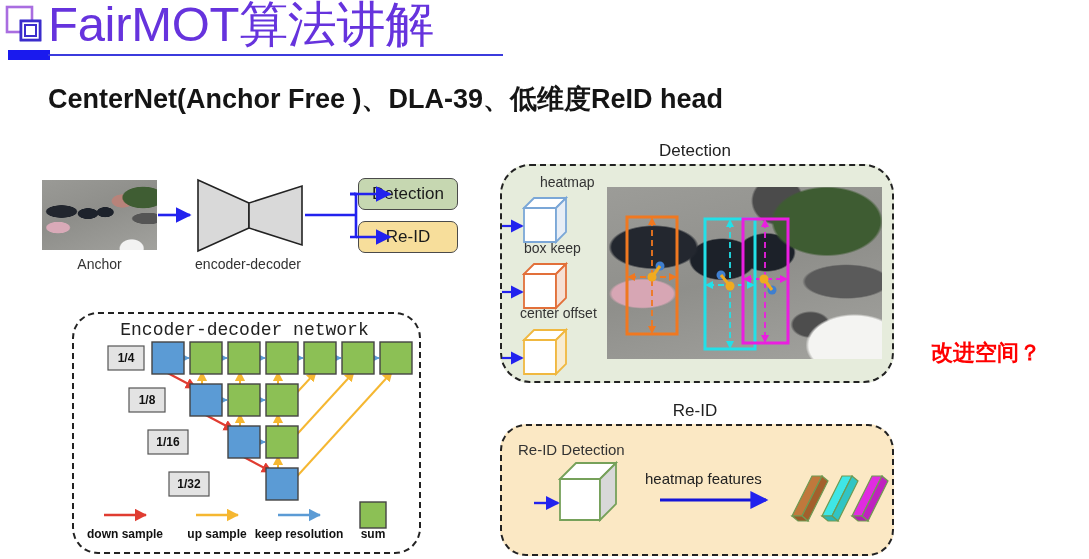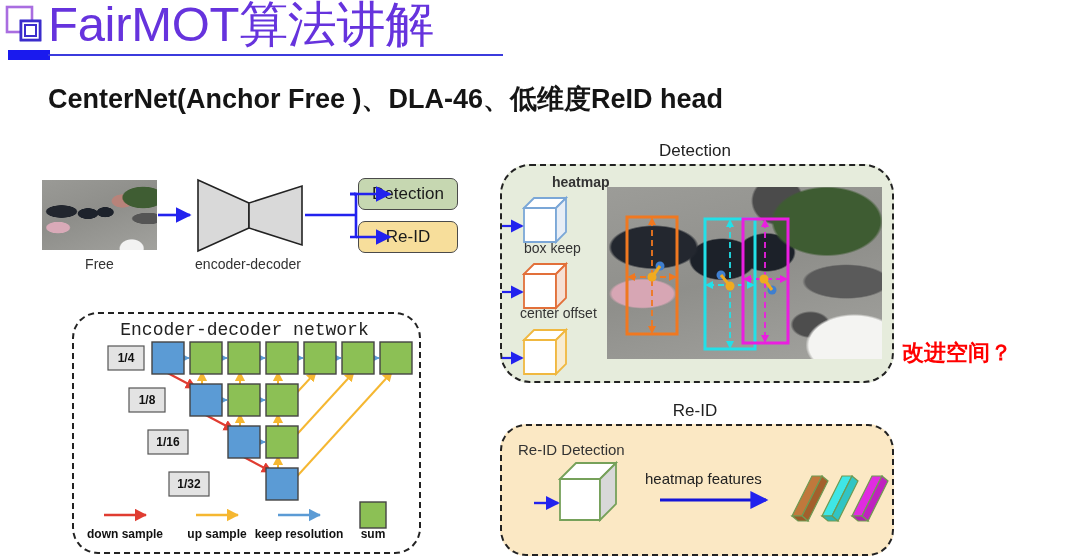--- a/index.html
+++ b/index.html
@@ -115,21 +115,21 @@
     left: 500px; top: 164px; width: 390px; height: 215px;
     background: #e6ecdc;
     border: 2px dashed #222;
     border-radius: 30px;
   }
   .cube-label {
     font-size: 14px; color: #333;
     font-family: "Liberation Sans", sans-serif;
     white-space: nowrap;
   }
-  #heatmap-label    { left: 552px; top: 174px; font-weight: bold; }
+  #heatmap-label    { left: 540px; top: 174px; }
   #boxsize-label    { left: 524px; top: 240px; }
   #centeroffset-label { left: 520px; top: 305px; }
   #detection-cubes { left: 500px; top: 164px; width: 120px; height: 215px; }
   #detection-photo {
     left: 607px; top: 187px; width: 275px; height: 172px;
     background:
       radial-gradient(ellipse at 90% 92%, #f4f4f2 0 13%, rgba(0,0,0,0) 14%),
       radial-gradient(ellipse at 80% 20%, #3e5c32 0 17%, rgba(0,0,0,0) 18%),
       radial-gradient(ellipse at 62% 8%, #4b4b4b 0 10%, rgba(0,0,0,0) 11%),
       radial-gradient(ellipse at 87% 55%, #5a5a5a 0 12%, rgba(0,0,0,0) 13%),
@@ -160,45 +160,45 @@
   }
   #extract-features-label {
     left: 645px; top: 470px;
     font-size: 15px; color: #222;
     font-family: "Liberation Sans", sans-serif;
   }
   #reid-graphics { left: 500px; top: 424px; width: 390px; height: 128px; }
 
   
   #improvement-note {
-    left: 902px; top: 338px;
+    left: 931px; top: 338px;
     font-size: 22px; font-weight: bold; color: #ff0000;
     white-space: nowrap;
     font-family: "Liberation Sans", sans-serif;
   }
 </style>
 </head>
 <body>
 
 <div class="abs" id="slide-title-icon">
   <svg width="44" height="42" viewBox="0 0 44 42">
     <rect x="3" y="3" width="25" height="25" fill="none" stroke="#a96de0" stroke-width="2.6"></rect>
     <rect x="17" y="17" width="19" height="19" fill="none" stroke="#3b2ccc" stroke-width="2.6"></rect>
     <rect x="17" y="17" width="19" height="19" fill="#ffffff" stroke="#3b2ccc" stroke-width="2.6"></rect>
     <rect x="21" y="21" width="11" height="11" fill="none" stroke="#3b2ccc" stroke-width="2"></rect>
   </svg>
 </div>
 <div class="abs" id="slide-title">FairMOT算法讲解</div>
 <div class="abs" id="title-rule-thick"></div>
 <div class="abs" id="title-rule-thin"></div>
 
-<div class="abs" id="slide-subtitle">CenterNet(Anchor Free )、DLA-46、低维度ReID head</div>
+<div class="abs" id="slide-subtitle">CenterNet(Anchor Free )、DLA-39、低维度ReID head</div>
 
 <div class="abs" id="thumb-image"></div>
-<div class="abs cap" id="thumb-caption">Free</div>
+<div class="abs cap" id="thumb-caption">Anchor</div>
 
 <div class="abs" id="hourglass">
   <svg width="108" height="75" viewBox="0 0 108 75">
     <polygon points="2,2 2,73 53,50 53,25" fill="#d9d9d9" stroke="#222" stroke-width="1.6"></polygon>
     <polygon points="106,8 106,67 53,50 53,25" fill="#d9d9d9" stroke="#222" stroke-width="1.6"></polygon>
   </svg>
 </div>
 <div class="abs cap" id="encdec-caption">encoder-decoder</div>
 
 <div class="abs flowbox" id="detection-box">Detection</div>

